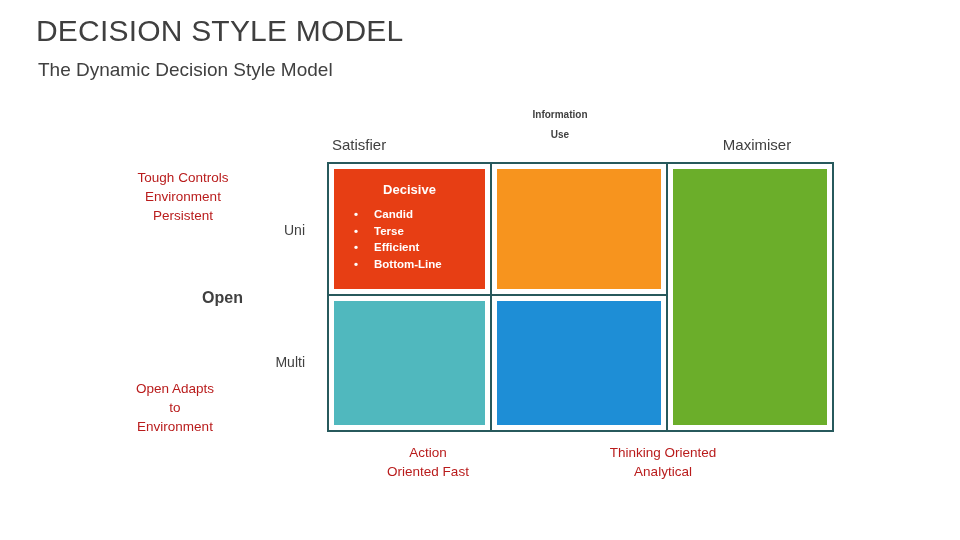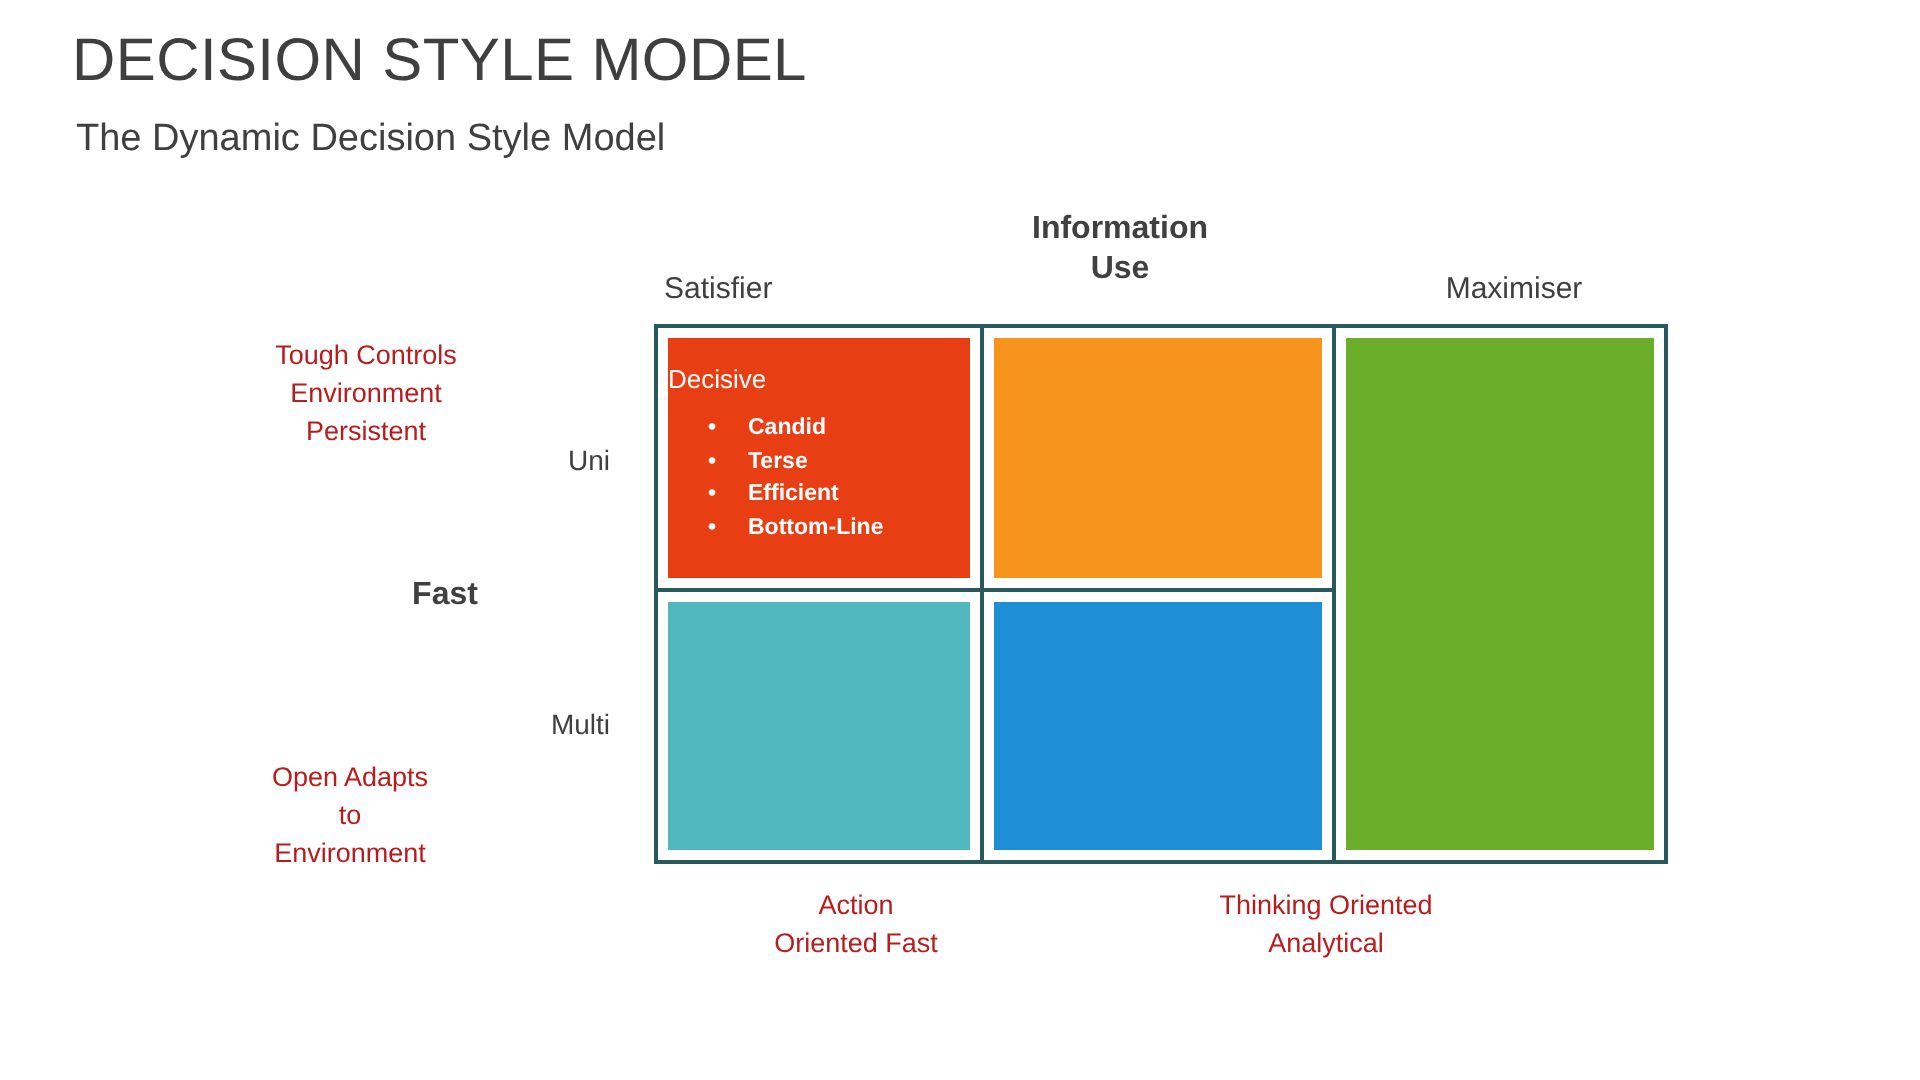--- a/index.html
+++ b/index.html
@@ -27,22 +27,22 @@
   .matrix {
     left:327px; top:162px; width:507px; height:270px;
     border:2px solid #27595c; box-sizing:border-box; background:#ffffff;
   }
   .divider { position:absolute; background:#27595c; }
   .div-v { top:0; bottom:0; width:2px; }
   .div-h { left:0; height:2px; }
 
   .cell { position:absolute; }
   .cell-title {
-    margin-top:13px; text-align:left; color:#ffffff;
-    font-size:13px; font-weight:normal;
+    margin-top:13px; text-align:center; color:#ffffff;
+    font-size:13px; font-weight:bold;
   }
   ul.bullets {
     margin:9px 0 0 0; padding:0 0 0 20px; list-style:none;
   }
   ul.bullets li {
     position:relative; padding-left:20px; color:#ffffff;
     font-size:11.5px; font-weight:bold; line-height:16.5px;
   }
   ul.bullets li::before {
     content:"\2022"; position:absolute; left:0; top:0;
@@ -50,29 +50,29 @@
 </style>
 </head>
 <body>
 
 <div class="abs" style="inset:0">
 
   <h1 class="abs title">DECISION STYLE MODEL</h1>
   <div class="abs subtitle">The Dynamic Decision Style Model</div>
 
   <div class="abs lbl" style="left:332px; top:135px; font-size:15px;">Satisfier</div>
-  <div class="abs lbl pre center bold" style="left:490px; top:105px; width:140px; font-size:16px; line-height:20px;">Information
+  <div class="abs lbl pre center bold" style="left:490px; top:105px; width:140px; font-size:10px; line-height:20px;">Information
 Use</div>
   <div class="abs lbl center" style="left:677px; top:135px; width:160px; font-size:15px;">Maximiser</div>
 
   <div class="abs lbl-sm pre center" style="left:108px; top:168px; width:150px;">Tough Controls
 Environment
 Persistent</div>
   <div class="abs lbl right" style="left:258px; top:221px; width:47px;">Uni</div>
-  <div class="abs lbl center bold" style="left:180px; top:288px; width:85px; font-size:16px;">Fast</div>
+  <div class="abs lbl center bold" style="left:180px; top:288px; width:85px; font-size:16px;">Open</div>
   <div class="abs lbl right" style="left:250px; top:353px; width:55px;">Multi</div>
   <div class="abs lbl-sm pre center" style="left:100px; top:379px; width:150px;">Open Adapts
 to
 Environment</div>
 
   <div class="abs lbl-sm pre center" style="left:363px; top:443px; width:130px;">Action
 Oriented Fast</div>
   <div class="abs lbl-sm pre center" style="left:583px; top:443px; width:160px;">Thinking Oriented
 Analytical</div>
 

